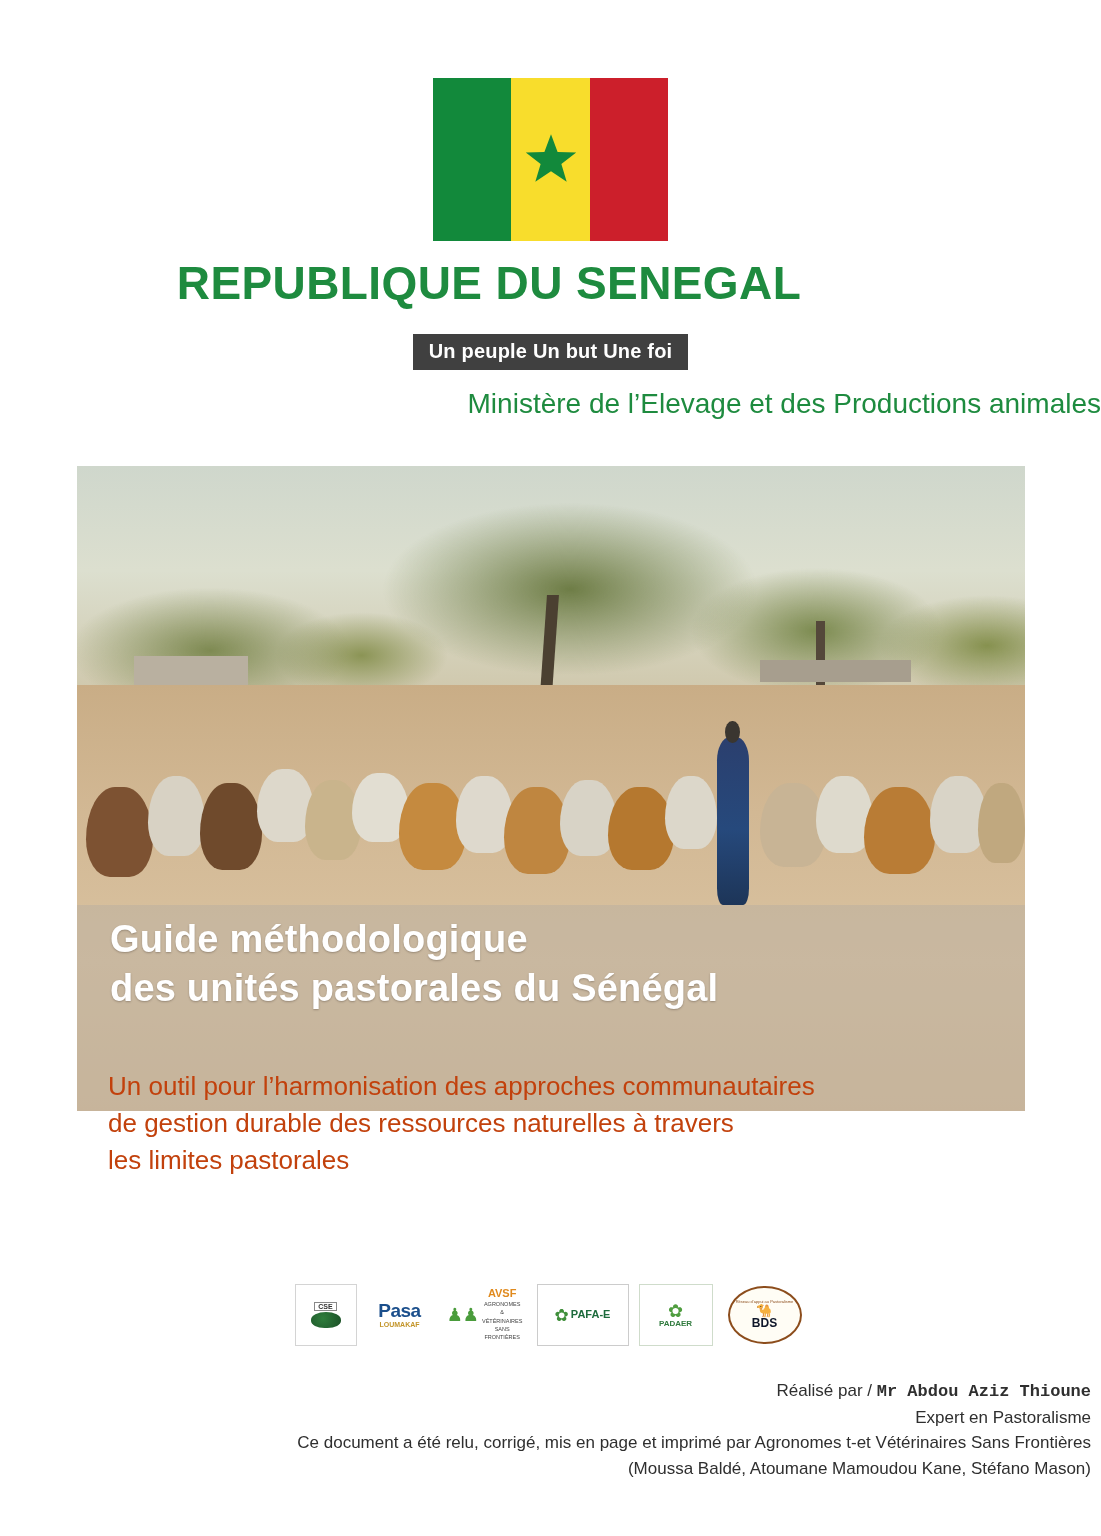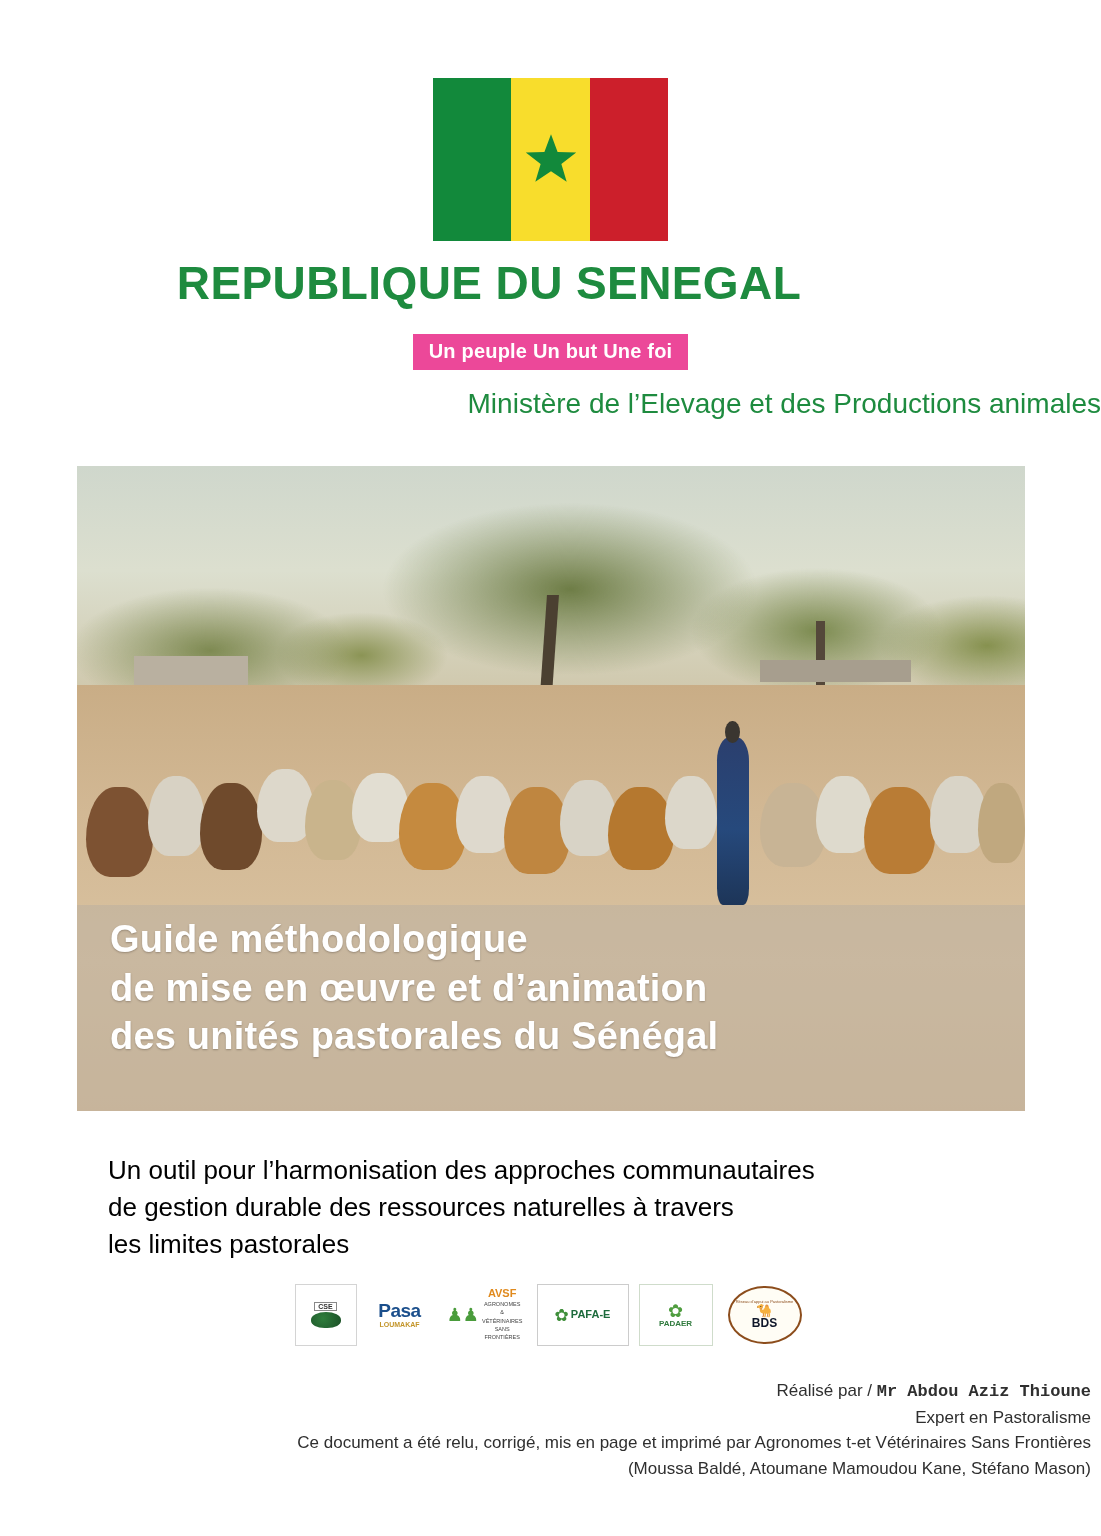--- a/index.html
+++ b/index.html
@@ -53,21 +53,21 @@
   }
   .motto-wrap {
     position: absolute;
     left: 0;
     top: 334px;
     width: 1101px;
     text-align: center;
   }
   .motto {
     display: inline-block;
-    background: #ec4899;
+    background: #404040;
     color: #ffffff;
     font-size: 20px;
     font-weight: bold;
     padding: 6px 16px 7px 16px;
     letter-spacing: 0.2px;
   }
   .ministry {
     position: absolute;
     left: 0;
     top: 388px;
@@ -157,23 +157,23 @@
     font-weight: bold;
     line-height: 1.28;
     letter-spacing: 0.2px;
     text-shadow: 0 1px 2px rgba(60,50,40,0.35);
   }
 
   
   .subtitle {
     position: absolute;
     left: 108px;
-    top: 1152px;
+    top: 1068px;
     width: 900px;
-    color: #000000;
+    color: #c2410c;
     font-size: 26px;
     line-height: 1.42;
   }
 
   
   .logos {
     position: absolute;
     left: 0;
     top: 1284px;
     width: 1101px;
@@ -305,21 +305,20 @@
     </div>
 
     <div class="shepherd"></div>
     <div class="shepherd-head"></div>
 
     <div class="title-band"></div>
   </div>
 
   <div class="maintitle">
     <div>Guide méthodologique</div>
-    <div>de mise en œuvre et d’animation</div>
     <div>des unités pastorales du Sénégal</div>
   </div>
 
   <div class="subtitle">
     <div>Un outil pour l’harmonisation des approches communautaires</div>
     <div>de gestion durable des ressources naturelles à travers</div>
     <div>les limites pastorales</div>
   </div>
 
   <div class="logos">

